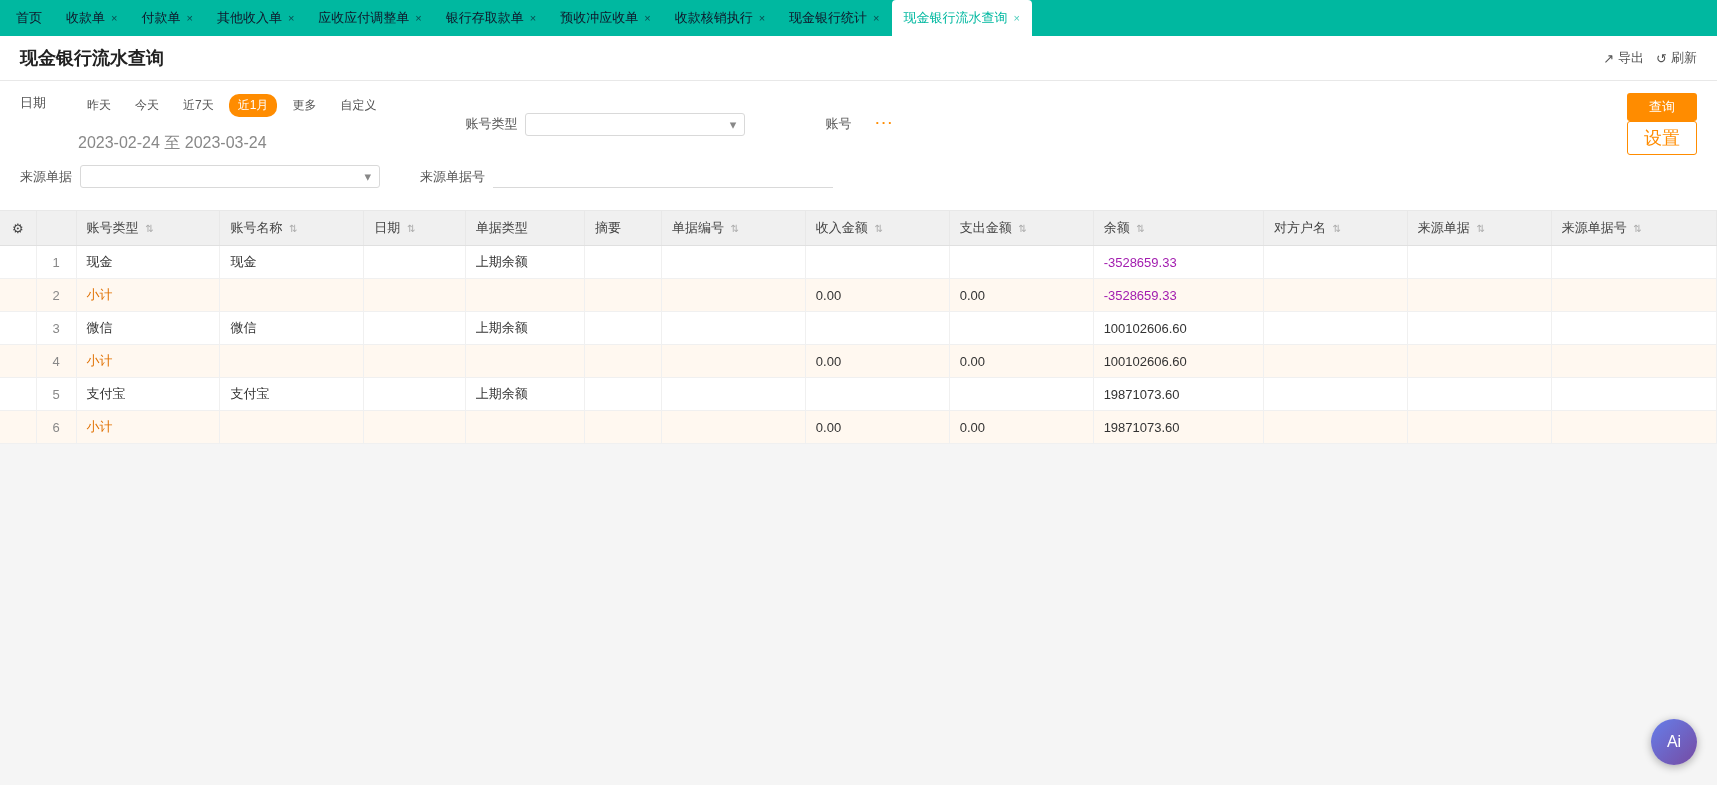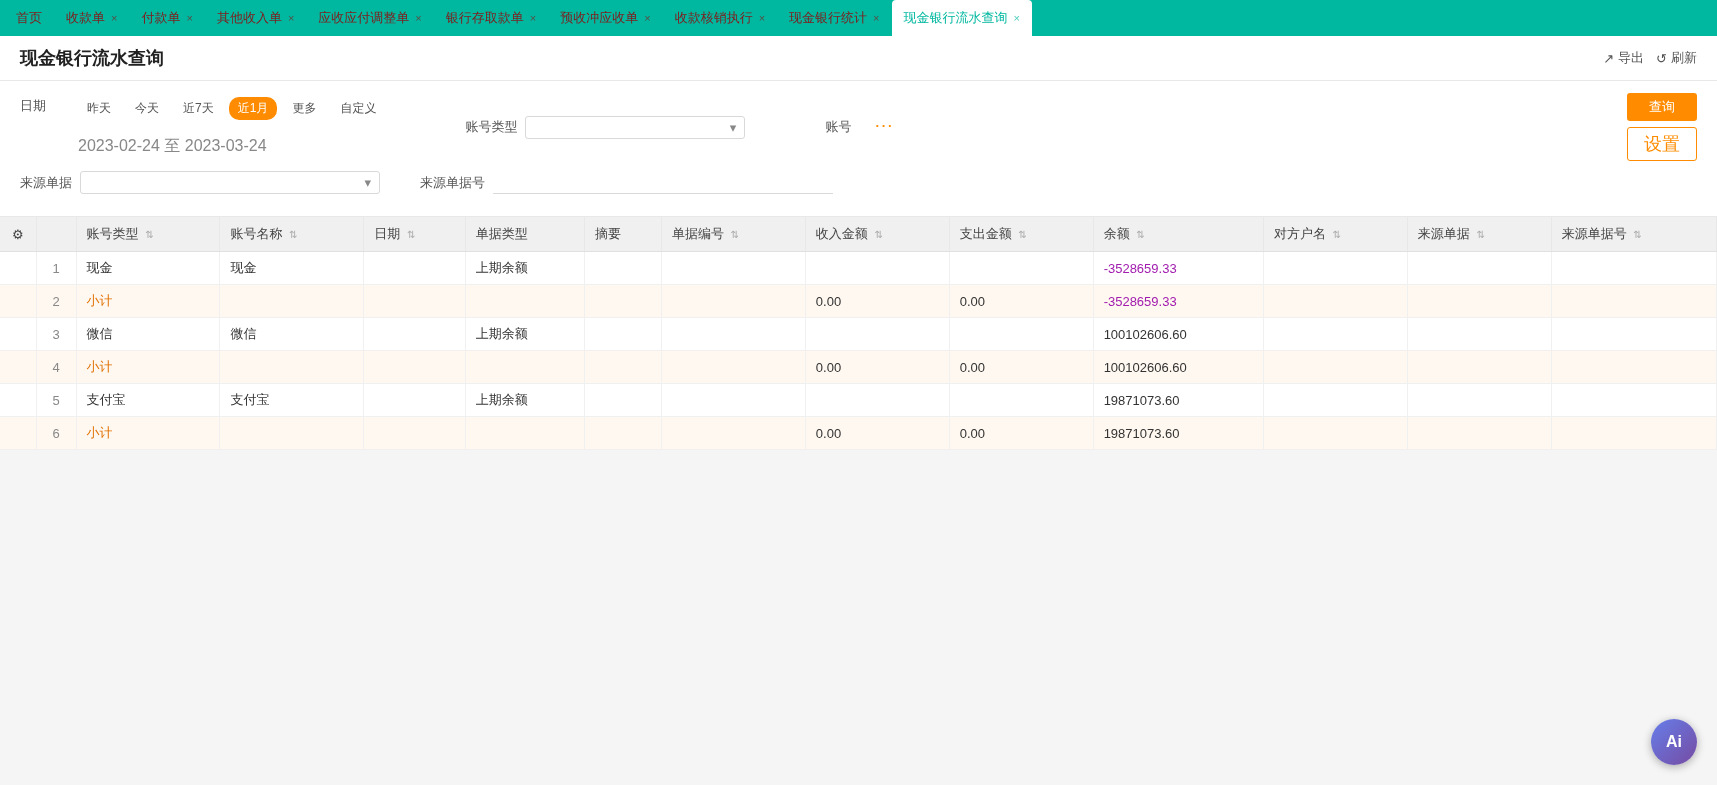--- a/index.html
+++ b/index.html
@@ -8,21 +8,21 @@
     
     .top-nav {
       background: #00b8a0;
       display: flex;
       align-items: center;
       height: 36px;
       padding: 0 4px;
       overflow: hidden;
     }
     .nav-item {
-      color: #7f1d1d;
+      color: #0f172a;
       padding: 0 12px;
       height: 36px;
       line-height: 36px;
       cursor: pointer;
       white-space: nowrap;
       font-size: 13px;
       display: flex;
       align-items: center;
       gap: 4px;
     }
@@ -144,21 +144,20 @@
       color: #ff8c00;
       border: 1px solid #ff8c00;
       padding: 4px 16px;
       border-radius: 3px;
       cursor: pointer;
       font-size: 18px;
     }
     .btn-area {
       display: flex;
       flex-direction: column;
-      gap: 6px;
       margin-left: auto;
     }
     .collapse-bar {
       text-align: center;
       padding: 4px;
       cursor: pointer;
       color: #888;
       font-size: 12px;
     }
 
@@ -220,21 +219,21 @@
       bottom: 20px;
       background: linear-gradient(135deg, #667eea 0%, #764ba2 100%);
       color: #fff;
       border-radius: 50%;
       width: 46px;
       height: 46px;
       display: flex;
       align-items: center;
       justify-content: center;
       font-size: 16px;
-      font-weight: bold;
+      font-weight: normal;
       cursor: pointer;
       box-shadow: 0 2px 8px rgba(0,0,0,0.3);
     }
   </style>
 </head>
 <body>
 
 <nav class="top-nav">
   <div class="nav-item">
     <span>首页</span>

